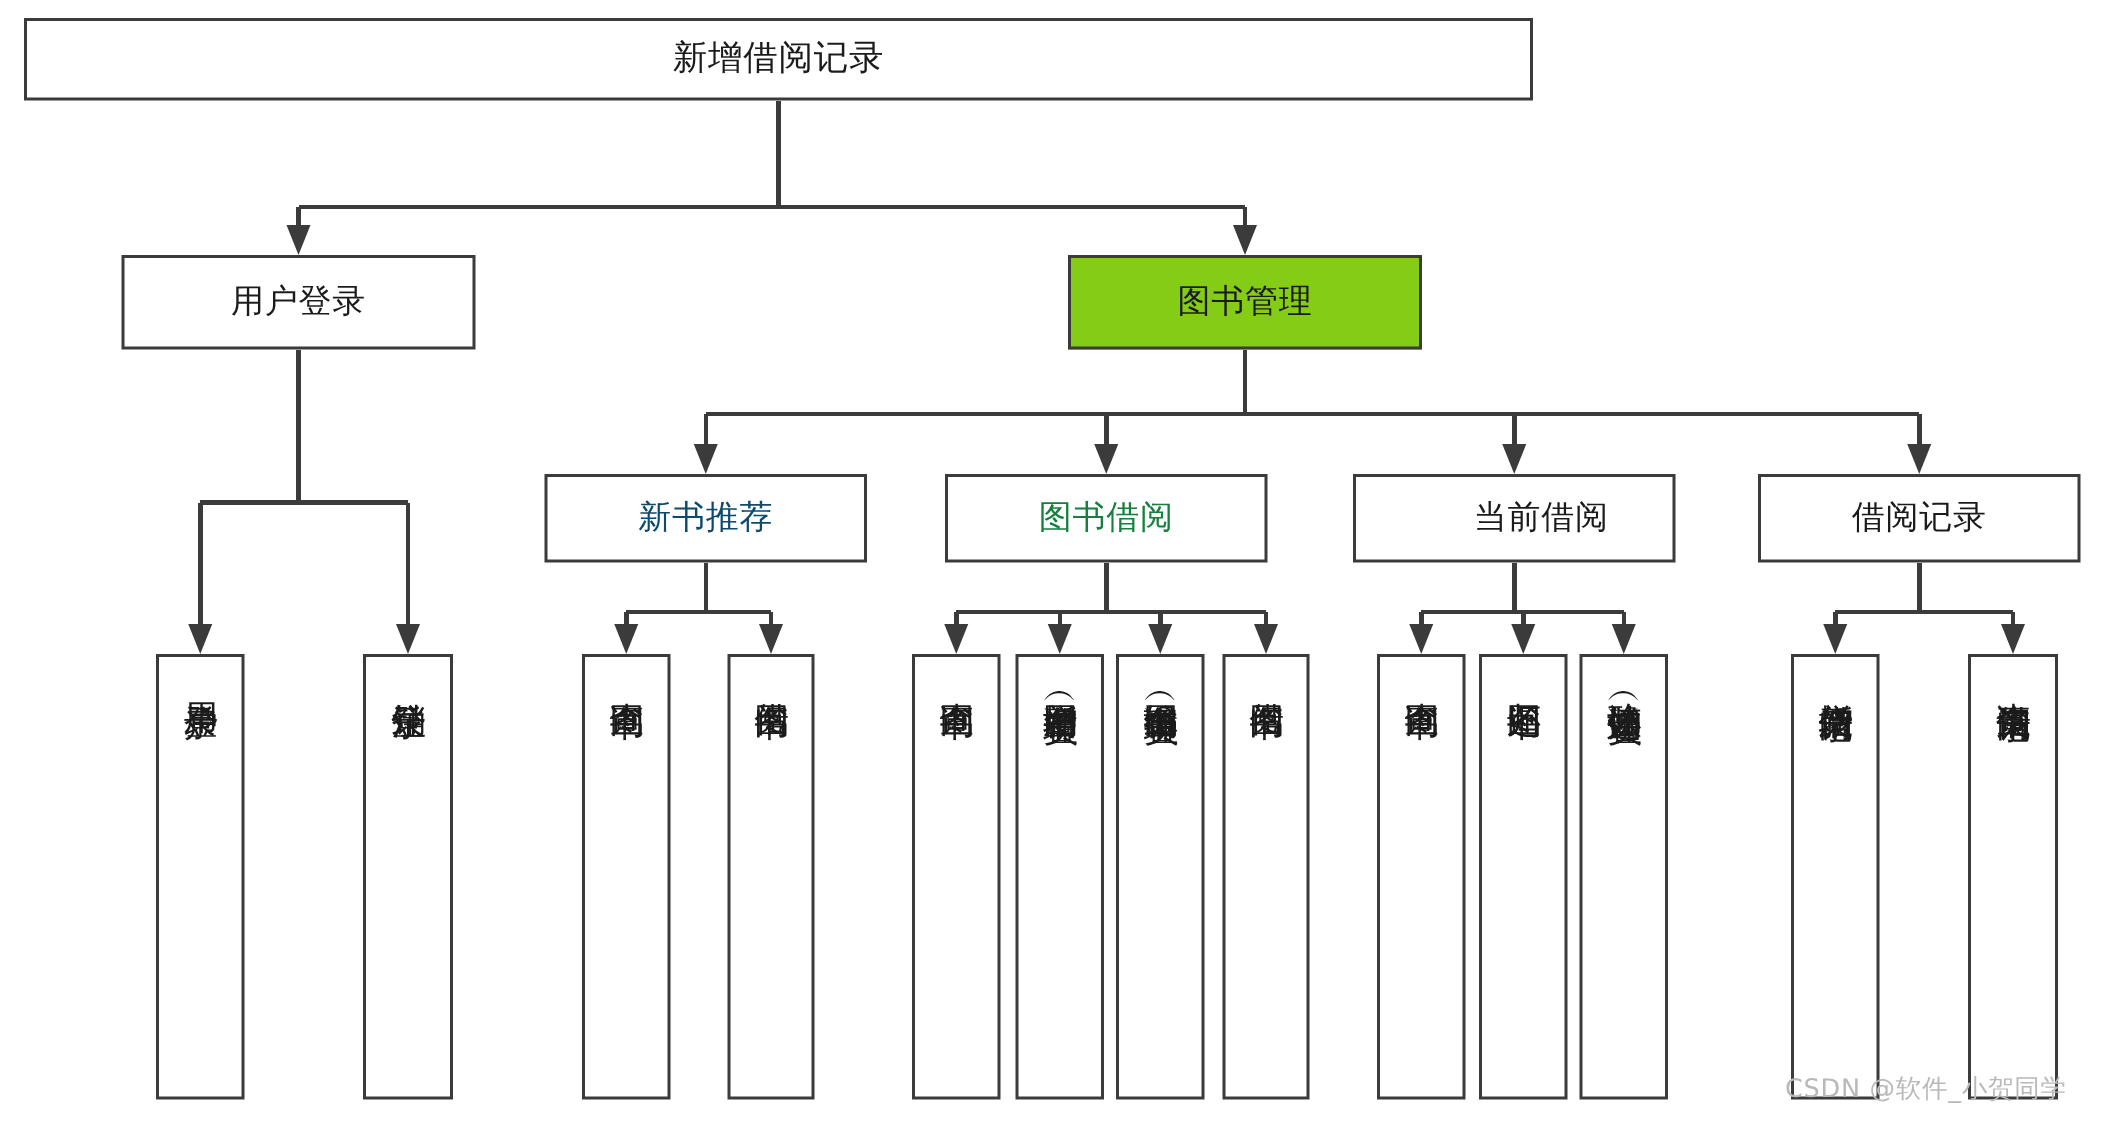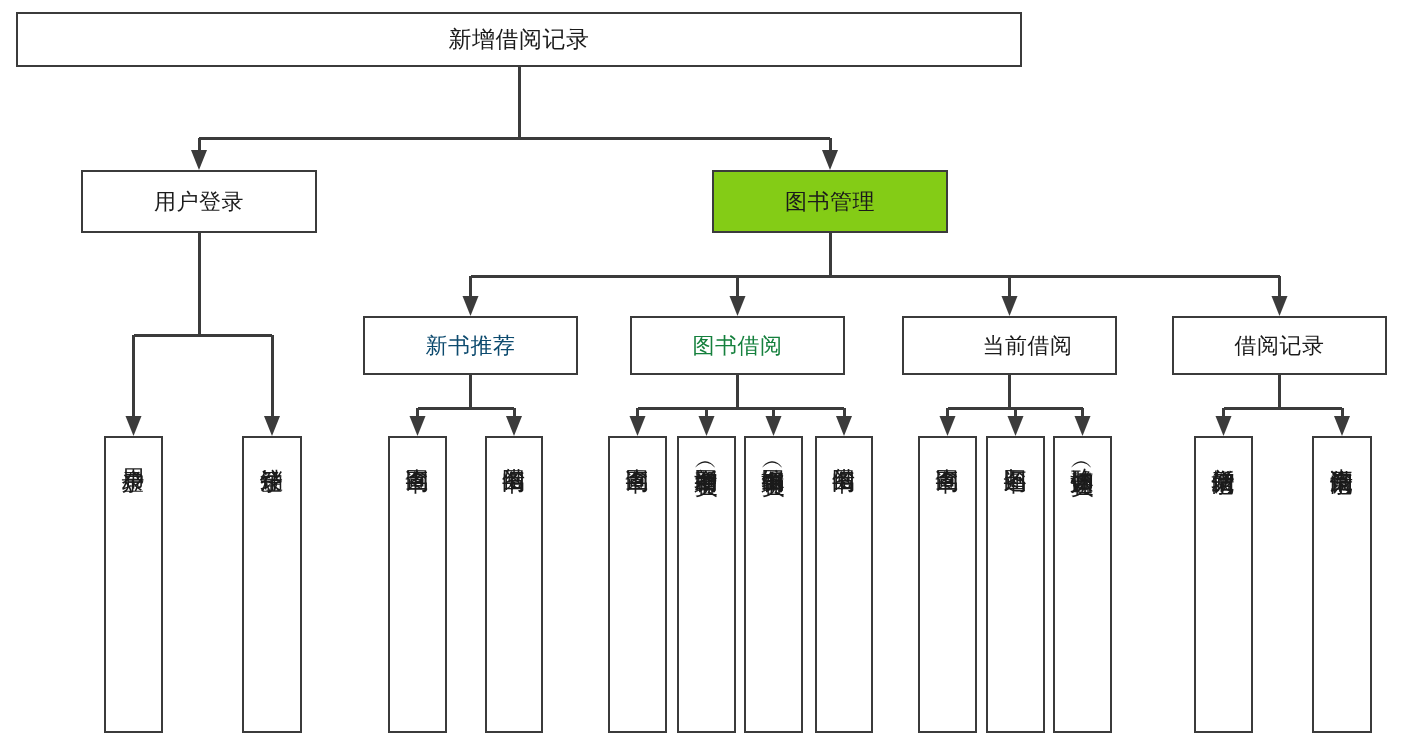--- a/index.html
+++ b/index.html
@@ -181,13 +181,14 @@
       <div class="node vert" style="left: 1053px; top: 436px; width: 59px; height: 297px; border-color: rgb(59, 59, 59); background: rgb(255, 255, 255); color: rgb(27, 27, 27);">
         <span class="label">确认归还（管理员）</span>
       </div>
       <div class="node vert" style="left: 1194px; top: 436px; width: 59px; height: 297px; border-color: rgb(59, 59, 59); background: rgb(255, 255, 255); color: rgb(27, 27, 27);">
         <span class="label">新增借阅记录</span>
       </div>
       <div class="node vert" style="left: 1312px; top: 436px; width: 60px; height: 297px; border-color: rgb(59, 59, 59); background: rgb(255, 255, 255); color: rgb(27, 27, 27);">
         <span class="label">查询借阅记录</span>
       </div>
     </div>
+  <div class="watermark" style="left:1190px; top:714px;">CSDN @软件_小贺同学</div>
 </div>
 
 </body></html>

